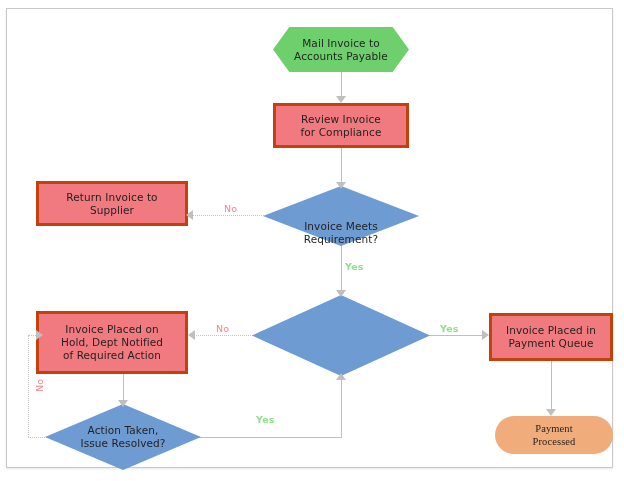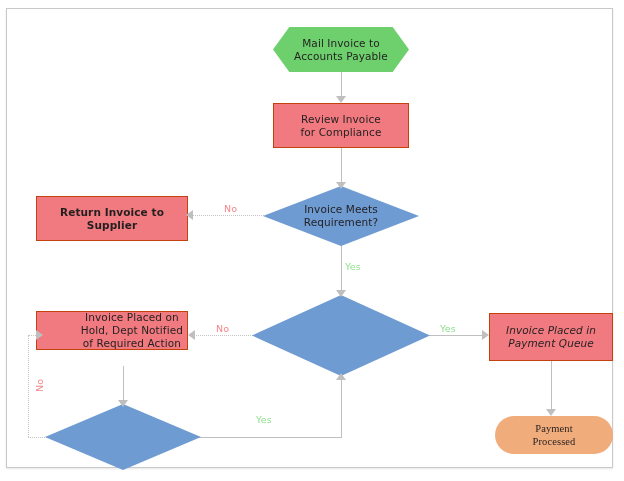--- a/index.html
+++ b/index.html
@@ -45,21 +45,21 @@
   }
   .node .lbl {
     white-space: pre-line;
     padding: 0 4px;
     position: relative;
     z-index: 3;
   }
   
   .rect {
     background: #f07a7f;
-    border: 1px solid #c2410c;
+    border: 3px solid #c2410c;
   }
   
   .hex {
     background: transparent;
     border: none;
   }
   .hex .hexshape {
     position: absolute;
     left: 0; top: 0; right: 0; bottom: 0;
     background: #6dd06d;
@@ -128,21 +128,21 @@
     border-bottom: 7px solid #bfbfbf;
   }
   .edge-label {
     position: absolute;
     font-size: 9.5px;
     color: #f4868a;
     letter-spacing: 0.2px;
     z-index: 4;
     background: transparent;
   }
-  .edge-label.yes { color: #8ee08e; }
+  .edge-label.yes { color: #8ee08e; font-weight: bold; }
   .edge-label.rot {
     transform: rotate(-90deg);
     transform-origin: left top;
   }
 </style>
 </head>
 <body>
 
 <div id="canvas">
   <div id="frame"></div>
@@ -190,47 +190,49 @@
     <div class="hexshape"></div>
     <div class="lbl">Mail Invoice to
 Accounts Payable</div>
   </div>
 
   <div class="node rect" style="left:273px; top:103px; width:136px; height:45px;">
     <div class="lbl">Review Invoice
 for Compliance</div>
   </div>
 
-  <div class="node diamond" style="left:263px; top:186px; width:156px; height:60px;">
+  <div class="node diamond" style="left:263px; top:186px; width:156px; height:60px;align-items:flex-end;">
     <div class="dshape"></div>
     <div class="lbl">Invoice Meets
 Requirement?</div>
   </div>
 
-  <div class="node rect" style="left:36px; top:196px; width:152px; height:45px;font-weight:bold;">
+  <div class="node rect" style="left:36px; top:181px; width:152px; height:45px;">
     <div class="lbl">Return Invoice to
 Supplier</div>
   </div>
 
   <div class="node diamond" style="left:252px; top:295px; width:178px; height:81px;">
     <div class="dshape"></div>
   </div>
 
-  <div class="node rect" style="left:36px; top:311px; width:152px; height:39px;justify-content:flex-end;">
+  <div class="node rect" style="left:36px; top:311px; width:152px; height:63px;">
     <div class="lbl">Invoice Placed on
 Hold, Dept Notified
 of Required Action</div>
   </div>
 
-  <div class="node rect" style="left:489px; top:313px; width:124px; height:48px;font-style:italic;">
+  <div class="node rect" style="left:489px; top:313px; width:124px; height:48px;">
     <div class="lbl">Invoice Placed in
 Payment Queue</div>
   </div>
 
   <div class="node diamond" style="left:45px; top:404px; width:156px; height:66px;">
     <div class="dshape"></div>
+    <div class="lbl">Action Taken,
+Issue Resolved?</div>
   </div>
 
   <div class="node stadium" style="left:495px; top:416px; width:118px; height:38px;">
     <div class="lbl">Payment
 Processed</div>
   </div>
 </div>
 
 </body></html>

